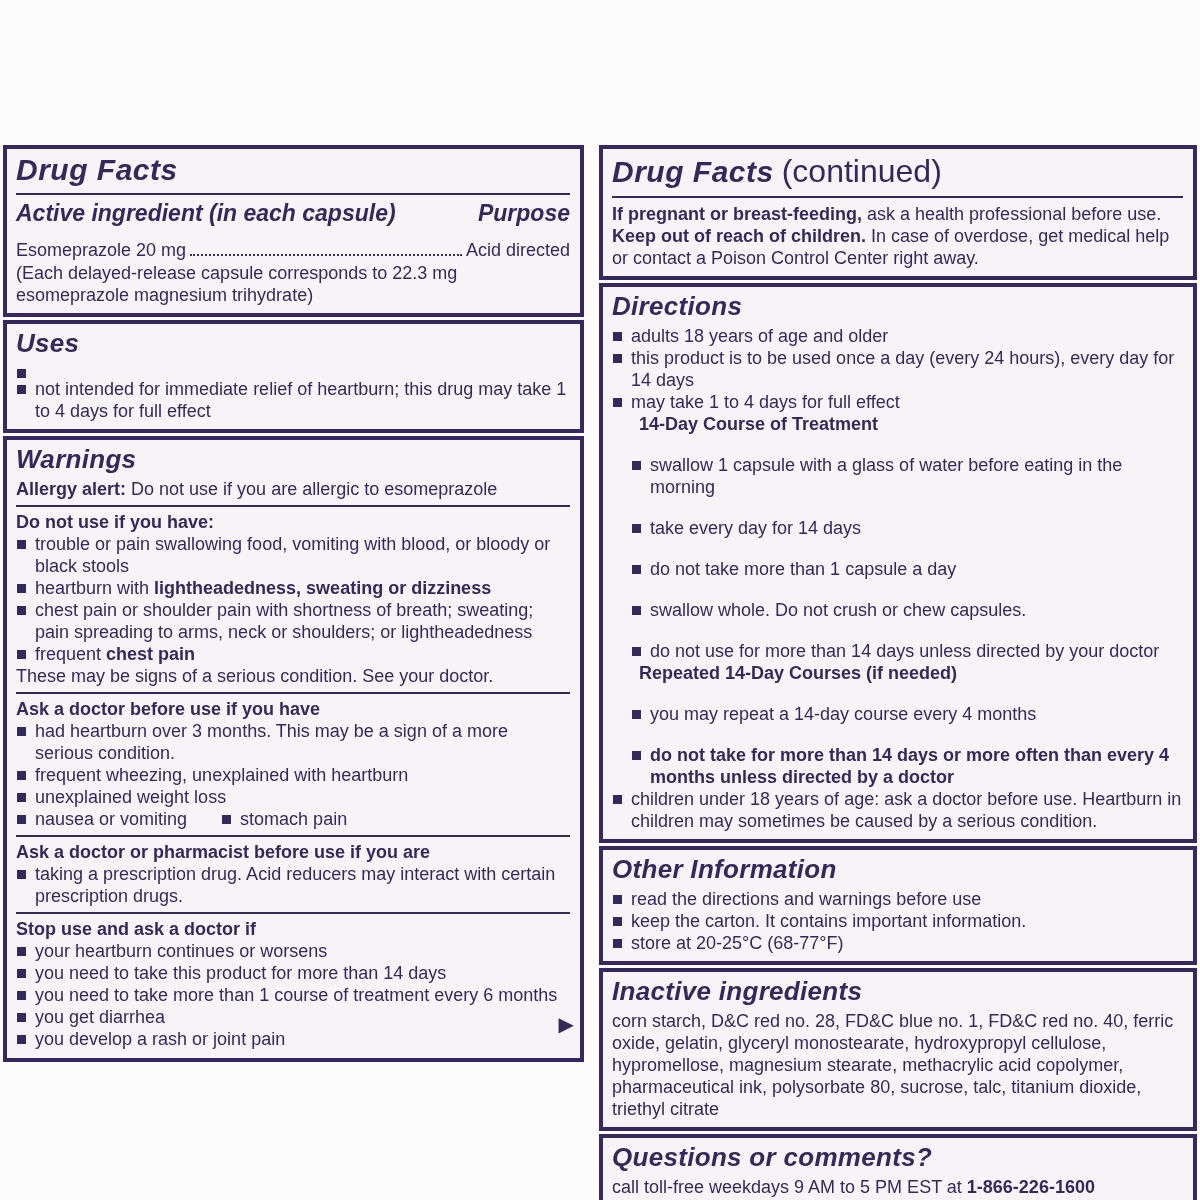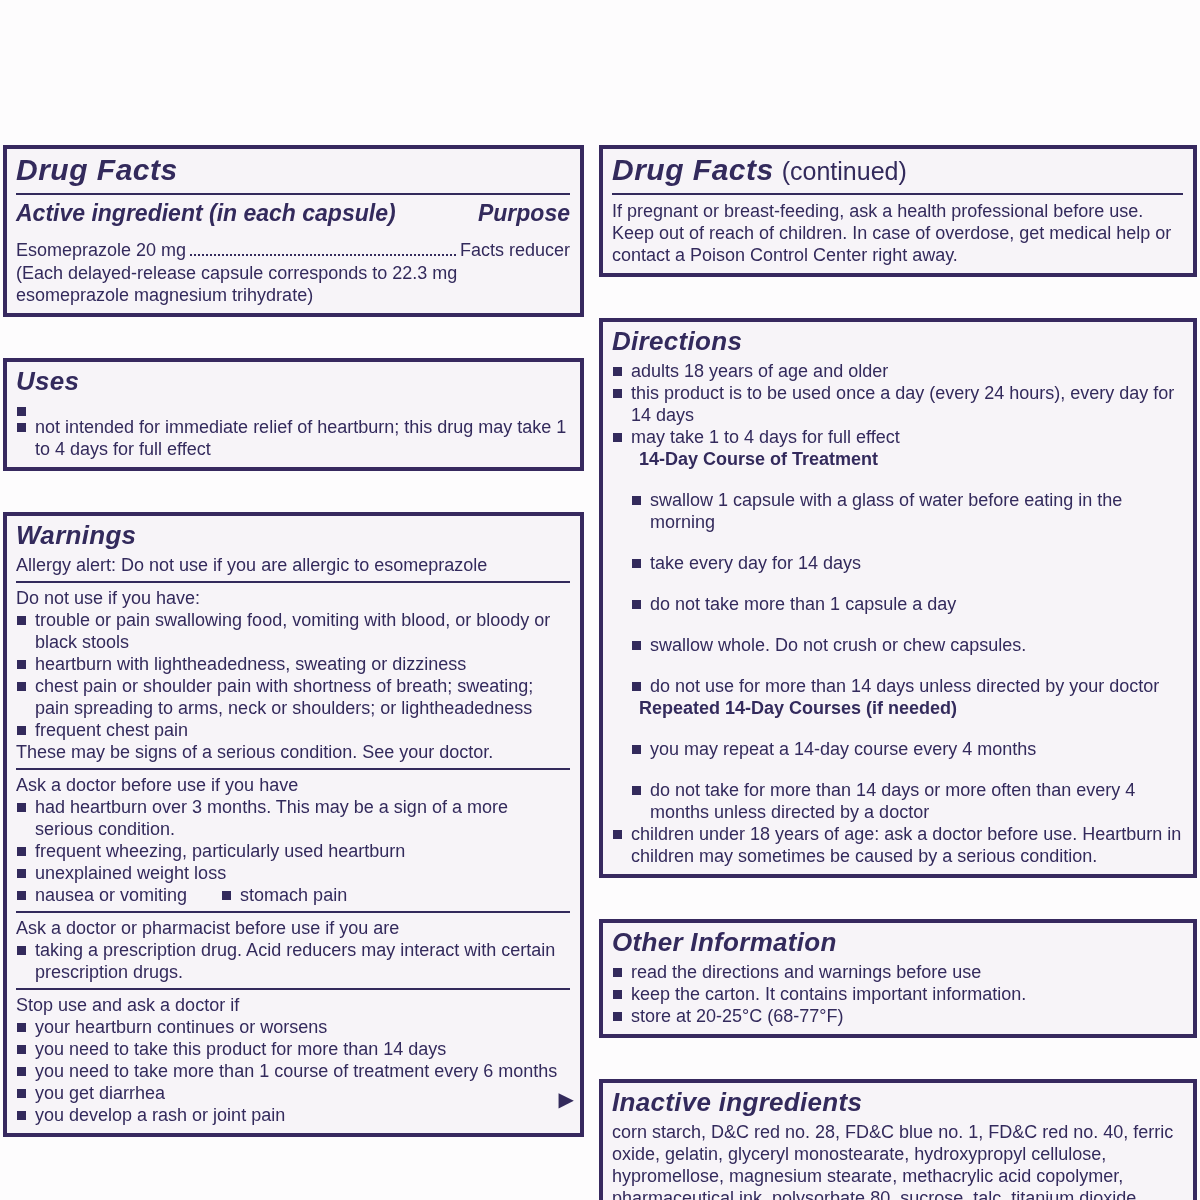--- a/index.html
+++ b/index.html
@@ -17,21 +17,21 @@
     color: var(--ink);
     position: relative;
   }
   .label {
     position: absolute;
     top: 145px; left: 3px;
     width: 1194px; height: 917px;
     display: flex;
     gap: 15px;
   }
-  .col { display: flex; flex-direction: column; gap: 38px; }
+  .col { display: flex; flex-direction: column; }
   .col-left  { width: 581px; }
   .col-right { flex: 1; }
   .box {
     border: 4px solid var(--border);
     background: var(--panel);
     padding: 4px 10px 7px 9px;
   }
   .box + .box { margin-top: 3px; }
   .grow { flex: 1 1 auto; }
   .h1 {
@@ -59,56 +59,56 @@
   .para { margin: 0; }
   .bullet { display: flex; align-items: flex-start; }
   .sq {
     flex: 0 0 auto;
     width: 9px; height: 9px;
     background: var(--ink);
     margin: 7px 9px 0 1px;
   }
   .pair { display: flex; gap: 34px; align-items: flex-end; }
   .pair .bullet { flex: 0 0 auto; }
-  .b { font-weight: normal; }
+  .b { font-weight: bold; }
   .u { text-decoration: underline; }
   .rule {
     border: none; border-top: 2px solid var(--ink);
     margin: 5px 0 4px 0;
   }
   .subhead { font-weight: bold; margin-left: 27px; }
   .indent { margin-left: 19px; margin-top: 19px; }
   .warnbox { position: relative; }
   .cont-arrow {
     position: absolute;
     right: 6px; bottom: 24px;
     font-size: 20px;
     color: var(--ink);
     line-height: 1;
   }
   .titlerow { display: flex; align-items: baseline; gap: 8px; }
-  .cont-suffix { font-size: 25px; font-weight: normal; font-style: normal; }
+  .cont-suffix { font-size: 32px; font-weight: normal; font-style: normal; }
 </style>
 </head>
 <body>
 
 <div class="label">
 
   <div class="col col-left">
 
     <section class="box">
       <h1 class="h1 titlerule">Drug Facts</h1>
       <div class="twohead">
         <span class="h3">Active ingredient (in each capsule)</span>
         <span class="h3">Purpose</span>
       </div>
       <div class="dotrow">
         <span>Esomeprazole 20 mg</span>
         <span class="leader"></span>
-        <span>Facts reducer</span>
+        <span>Acid directed</span>
       </div>
       <p class="note">(Each delayed-release capsule corresponds to 22.3 mg esomeprazole magnesium trihydrate)</p>
     </section>
 
     <section class="box">
       <h2 class="h2">Uses</h2>
       <div class="bullet">
         <span class="sq"></span>
       </div>
       <div class="bullet">
@@ -140,21 +140,21 @@
       </div>
       <p class="para">These may be signs of a serious condition. See your doctor.</p>
       <hr class="rule">
       <p class="para b">Ask a doctor before use if you have</p>
       <div class="bullet">
         <span class="sq"></span>
         <span>had heartburn over 3 months. This may be a sign of a more serious condition.</span>
       </div>
       <div class="bullet">
         <span class="sq"></span>
-        <span>frequent wheezing, particularly used heartburn</span>
+        <span>frequent wheezing, unexplained with heartburn</span>
       </div>
       <div class="bullet">
         <span class="sq"></span>
         <span>unexplained weight loss</span>
       </div>
       <div class="pair">
         <div class="bullet">
           <span class="sq"></span>
           <span>nausea or vomiting</span>
         </div>
@@ -270,16 +270,17 @@
         <span>store at 20-25°C (68-77°F)</span>
       </div>
     </section>
 
     <section class="box">
       <h2 class="h2">Inactive ingredients</h2>
       <p class="para">corn starch, D&amp;C red no. 28, FD&amp;C blue no. 1, FD&amp;C red no. 40, ferric oxide, gelatin, glyceryl monostearate, hydroxypropyl cellulose, hypromellose, magnesium stearate, methacrylic acid copolymer, pharmaceutical ink, polysorbate 80, sucrose, talc, titanium dioxide, triethyl citrate</p>
     </section>
 
     <section class="box">
+      <h2 class="h2">Questions or comments?</h2>
       <p class="para"><span>call toll-free weekdays 9 AM to 5 PM EST at </span><span class="b">1-866-226-1600</span></p>
     </section>
   </div>
 </div>
 
 </body></html>

